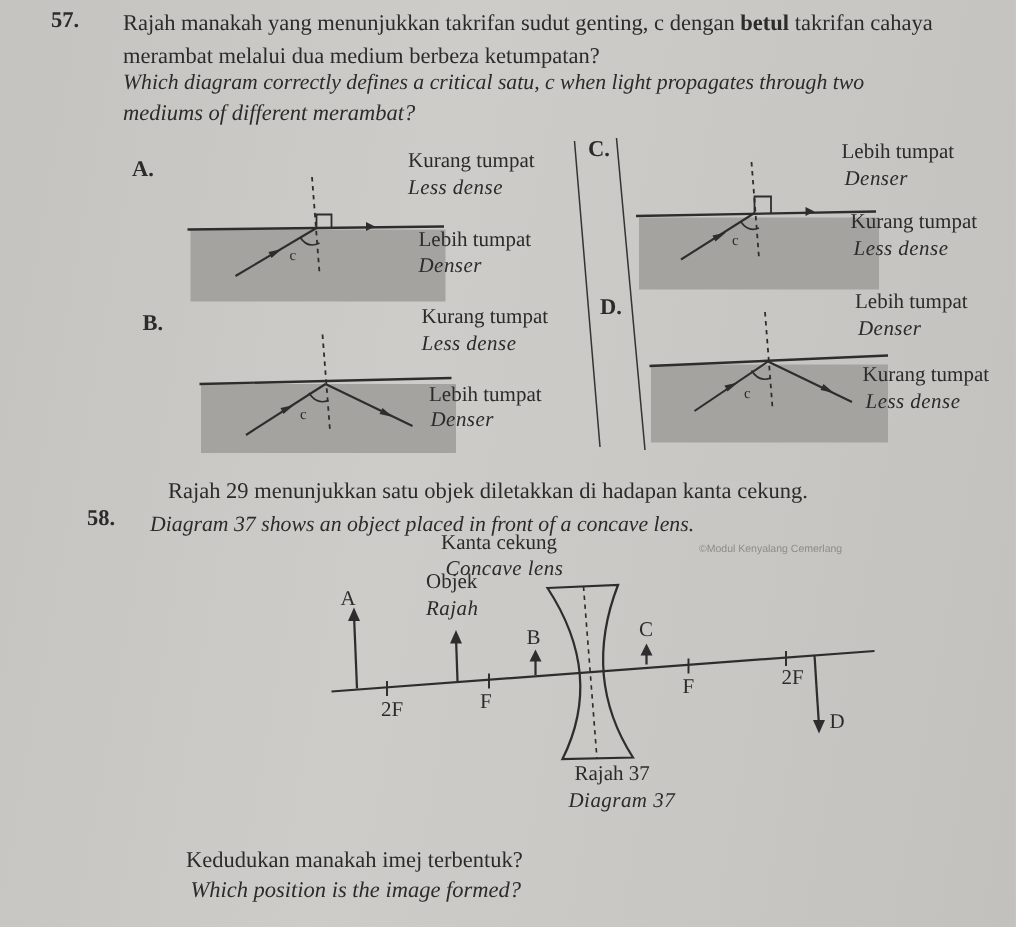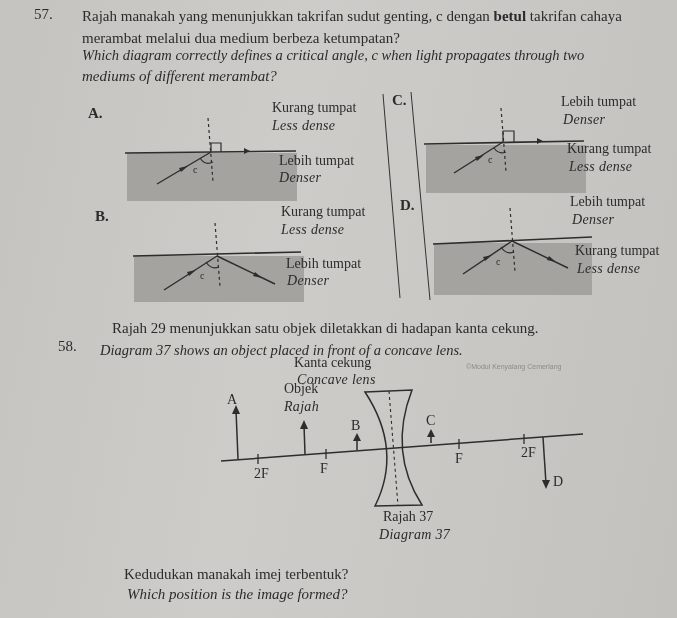--- a/index.html
+++ b/index.html
@@ -5,39 +5,39 @@
     html, body { margin: 0; padding: 0; }
     body {
       width: 677px; height: 618px; overflow: hidden;
       background: #c9c8c5;
       background-image: linear-gradient(100deg, #c4c3c0 0%, #cdccc9 40%, #c8c7c4 70%, #c2c1be 100%);
       font-family: "Liberation Serif", "DejaVu Serif", serif;
       color: #2b2b2b;
       position: relative;
     }
     .abs { position: absolute; }
-    .q-num { font-size: 15px; font-weight: normal; }
+    .q-num { font-size: 15px; font-weight: bold; }
     .q-text { font-size: 15px; line-height: 20px; }
     .q-text-bold-word { font-weight: bold; }
     .q-en { font-size: 15px; font-style: italic; line-height: 20px; }
     .opt-letter { font-size: 15px; font-weight: bold; }
     .lbl-ms { font-size: 14px; }
     .lbl-en { font-size: 14px; font-style: italic; letter-spacing: 0.3px; }
     .watermark { font-family: "Liberation Sans", sans-serif; font-size: 7px; color: #8d8c89; }
     svg { position: absolute; overflow: visible; }
   </style>
 </head>
 <body>
 
 <div class="abs q-num" style="left:34px; top:6px;">57.</div>
 <div class="abs q-text" style="left:82px; top:6px; width:590px;">
   <span>Rajah manakah yang menunjukkan takrifan sudut genting, c dengan </span><span class="q-text-bold-word">betul</span><span> takrifan cahaya</span>
 </div>
 <div class="abs q-text" style="left:82px; top:28px;">merambat melalui dua medium berbeza ketumpatan?</div>
-<div class="abs q-en" style="left:82px; top:45px; font-size:14.5px;">Which diagram correctly defines a critical angle, c when light propagates through two</div>
+<div class="abs q-en" style="left:82px; top:45px; font-size:14.5px;">Which diagram correctly defines a critical satu, c when light propagates through two</div>
 <div class="abs q-en" style="left:82px; top:66px;">mediums of different merambat?</div>
 
 <svg width="677" height="618" style="left:0;top:0;pointer-events:none;">
   <line x1="383" y1="94" x2="400" y2="298" stroke="#333" stroke-width="1"></line>
   <line x1="411" y1="92" x2="430" y2="300" stroke="#333" stroke-width="1"></line>
 </svg>
 
 <div class="abs opt-letter" style="left:88px; top:105px;">A.</div>
 <svg width="677" height="618" style="left:0;top:0;pointer-events:none;">
   <rect x="127" y="153" width="170" height="48" fill="#a4a3a0"></rect>

